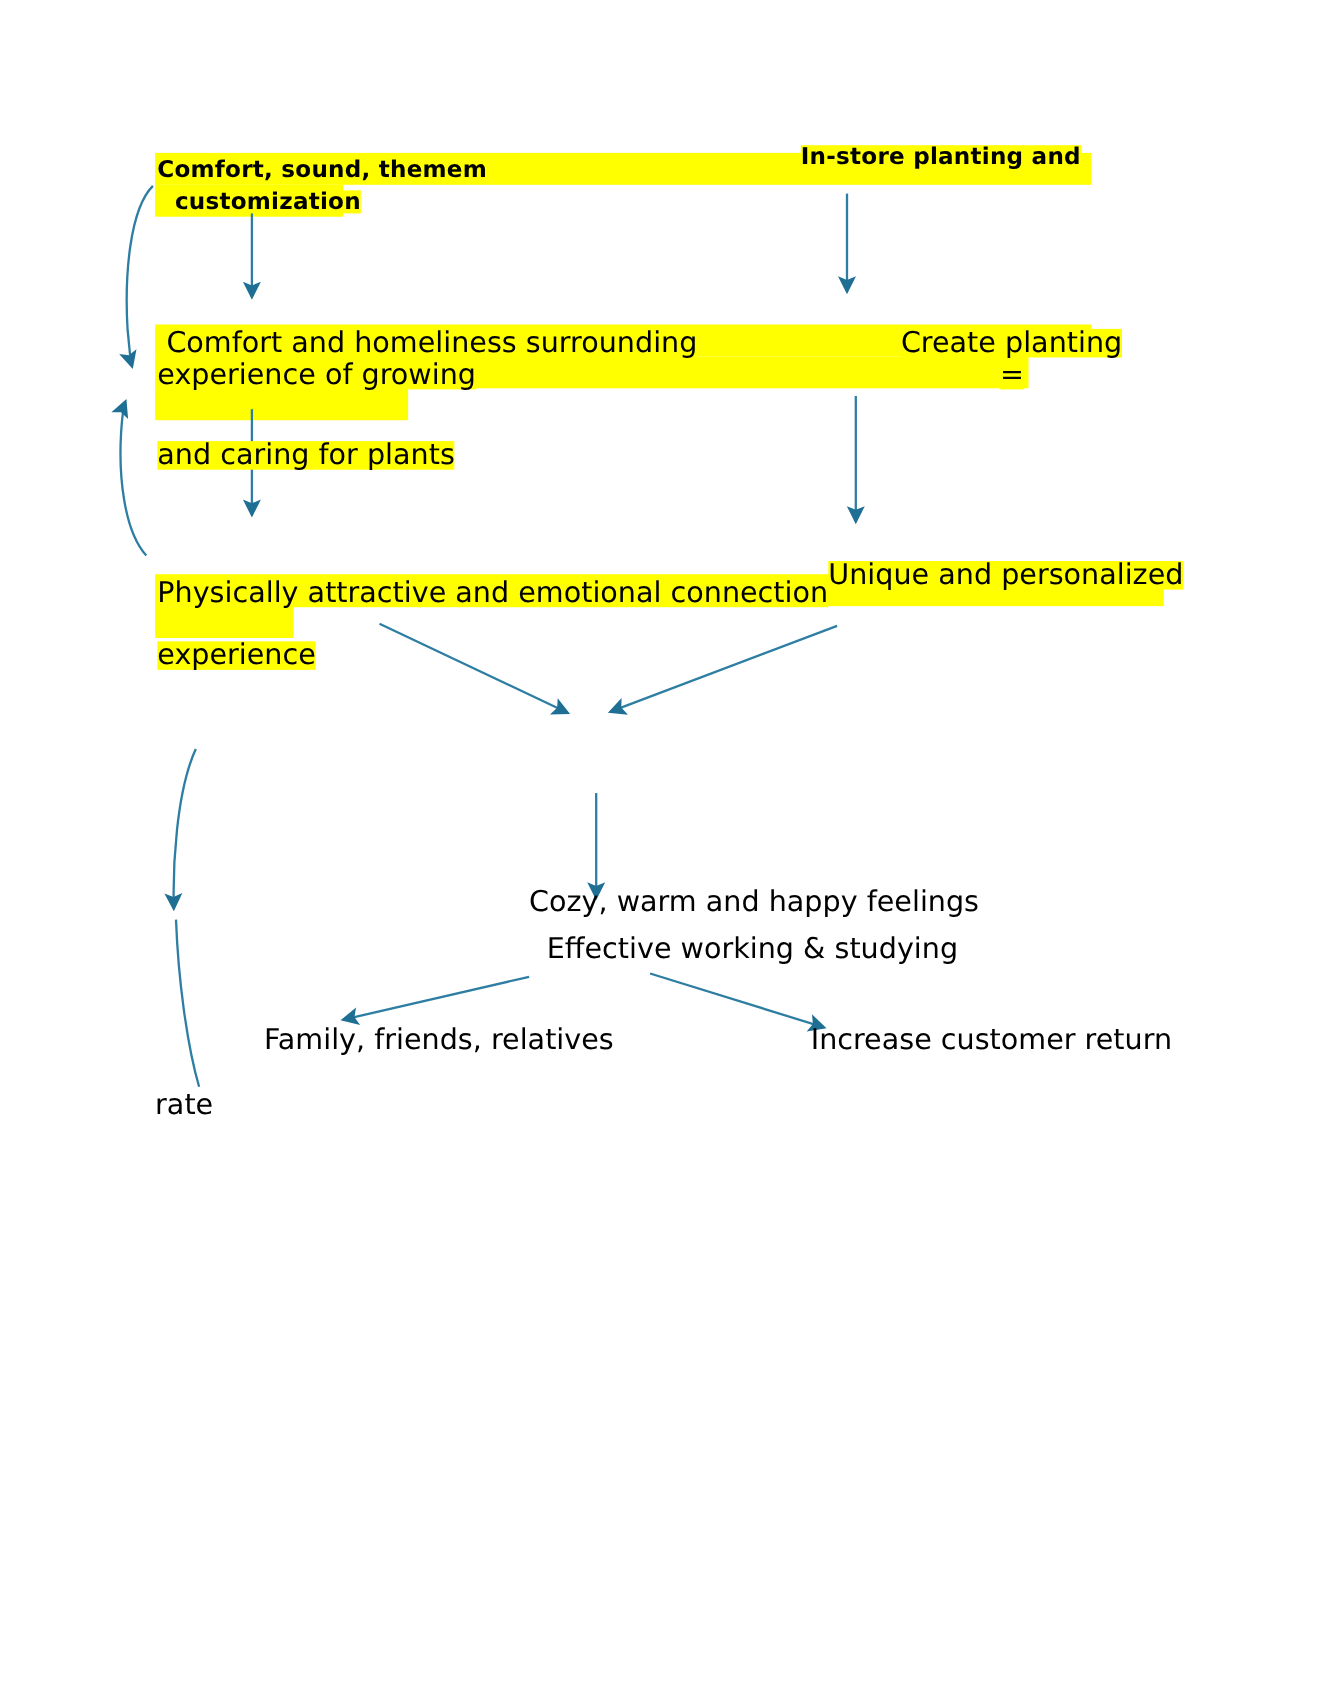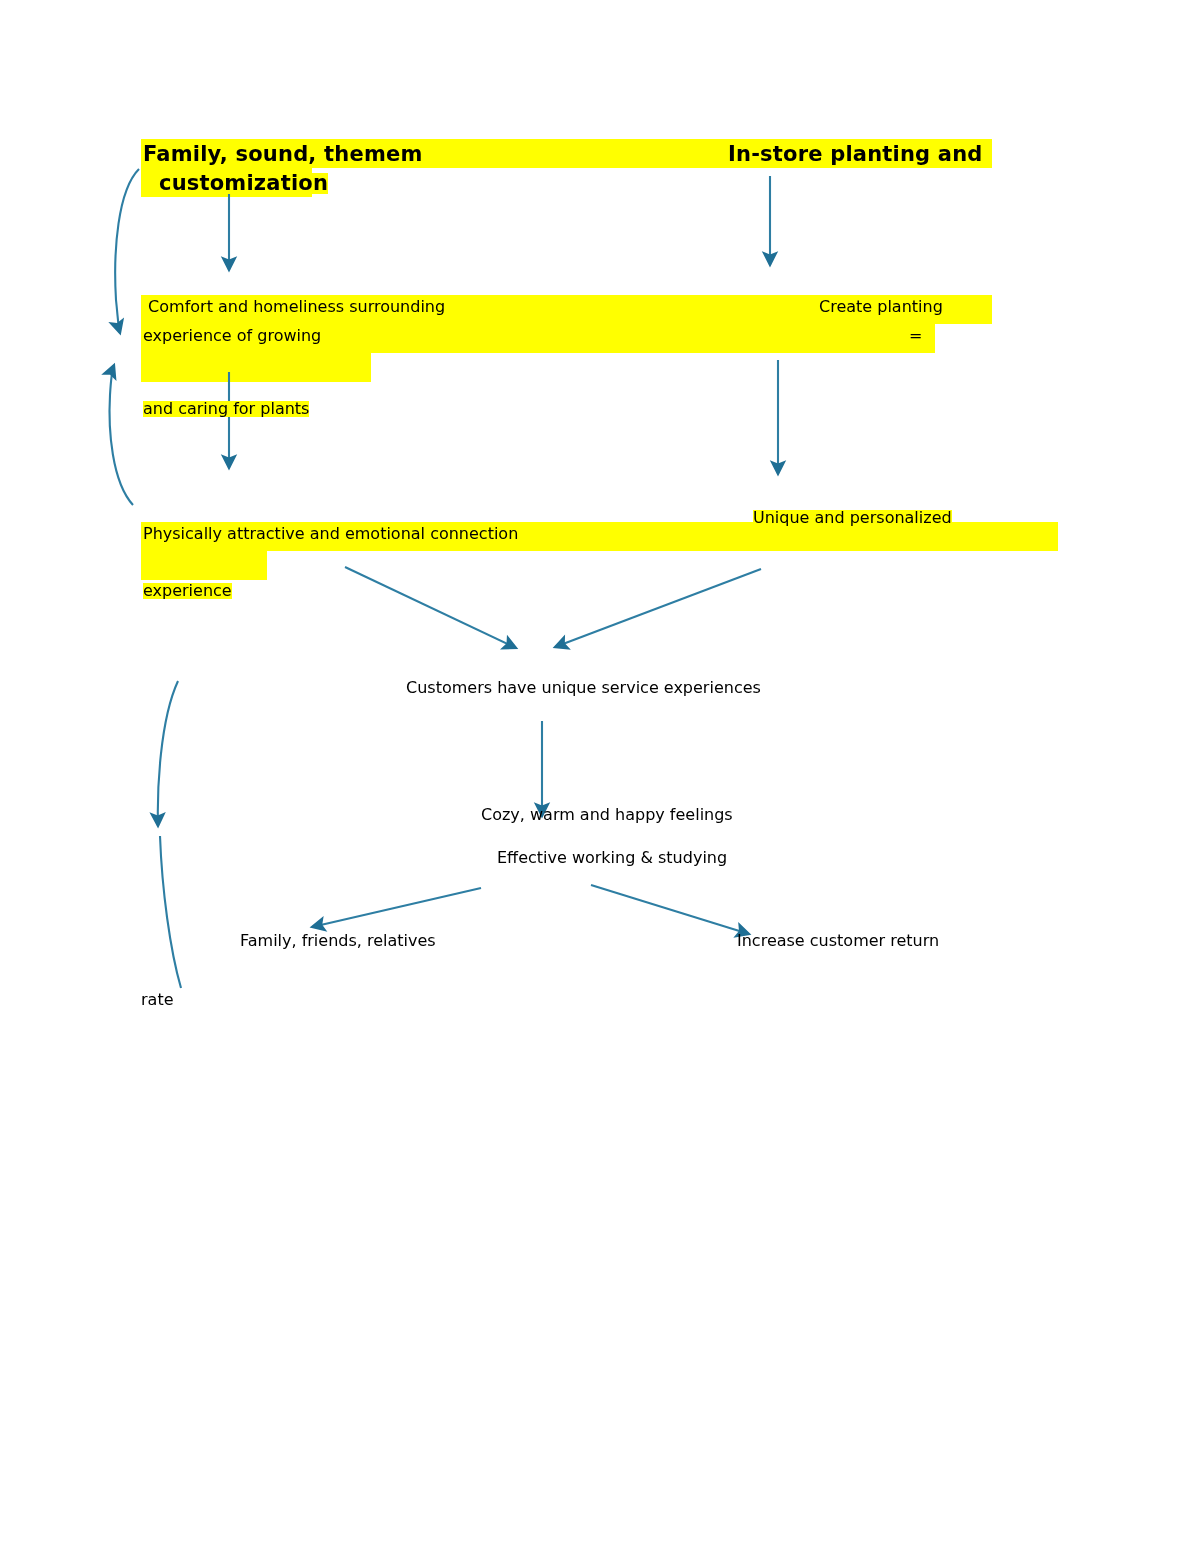--- a/index.html
+++ b/index.html
@@ -23,21 +23,21 @@
     top: 0;
     width: 1200px;
     height: 1553px;
     pointer-events: none;
   }
   .txt {
     position: absolute;
     white-space: pre;
     color: #000000;
     font-family: "DejaVu Sans", sans-serif;
-    font-size: 16px;
+    font-size: 26px;
     line-height: 1;
   }
   .hl {
     background: #ffff00;
   }
   .bold {
     font-weight: bold;
     font-size: 21px;
     letter-spacing: 0.2px;
   }
@@ -90,43 +90,42 @@
       <line x1="481" y1="888" x2="312" y2="927" marker-end="url(#ah)"></line>
 
       <line x1="591" y1="885" x2="749" y2="934" marker-end="url(#ah)"></line>
 
       <path d="M178,681 C 160,720 157,790 158,826" marker-end="url(#ah)"></path>
       <path d="M160,836 C 162,890 170,950 181,988"></path>
 
     </g>
   </svg>
 
-  <div class="txt hl bold" style="left:143px; top:144px;">Family, sound, themem</div>
+  <div class="txt hl bold" style="left:143px; top:144px;">Comfort, sound, themem</div>
 
-  <div class="txt hl bold" style="left:728px; top:144px;">In-store planting and</div>
+  <div class="txt hl bold" style="left:728px; top:132px;">In-store planting and</div>
 
   <div class="txt hl bold" style="left:159px; top:173px;">customization</div>
 
   <div class="txt hl" style="left:143px; top:299px;"> Comfort and homeliness surrounding</div>
 
   <div class="txt hl" style="left:819px; top:299px;">Create planting</div>
 
   <div class="txt hl" style="left:143px; top:328px;">experience of growing</div>
 
   <div class="txt hl" style="left:909px; top:328px;">=</div>
 
   <div class="txt hl" style="left:143px; top:357px;margin-top:44px;">and caring for plants</div>
 
   <div class="txt hl" style="left:143px; top:526px;">Physically attractive and emotional connection</div>
 
   <div class="txt hl" style="left:753px; top:510px;">Unique and personalized</div>
 
   <div class="txt hl" style="left:143px; top:555px;margin-top:28px;">experience</div>
 
-  <div class="txt" style="left:406px; top:680px;">Customers have unique service experiences</div>
 
   <div class="txt" style="left:481px; top:807px;">Cozy, warm and happy feelings</div>
 
   <div class="txt" style="left:481px; top:850px;margin-left:16px;">Effective working &amp; studying</div>
 
   <div class="txt" style="left:240px; top:933px;">Family, friends, relatives</div>
 
   <div class="txt" style="left:737px; top:933px;">Increase customer return</div>
 
   <div class="txt" style="left:141px; top:992px;">rate</div>

